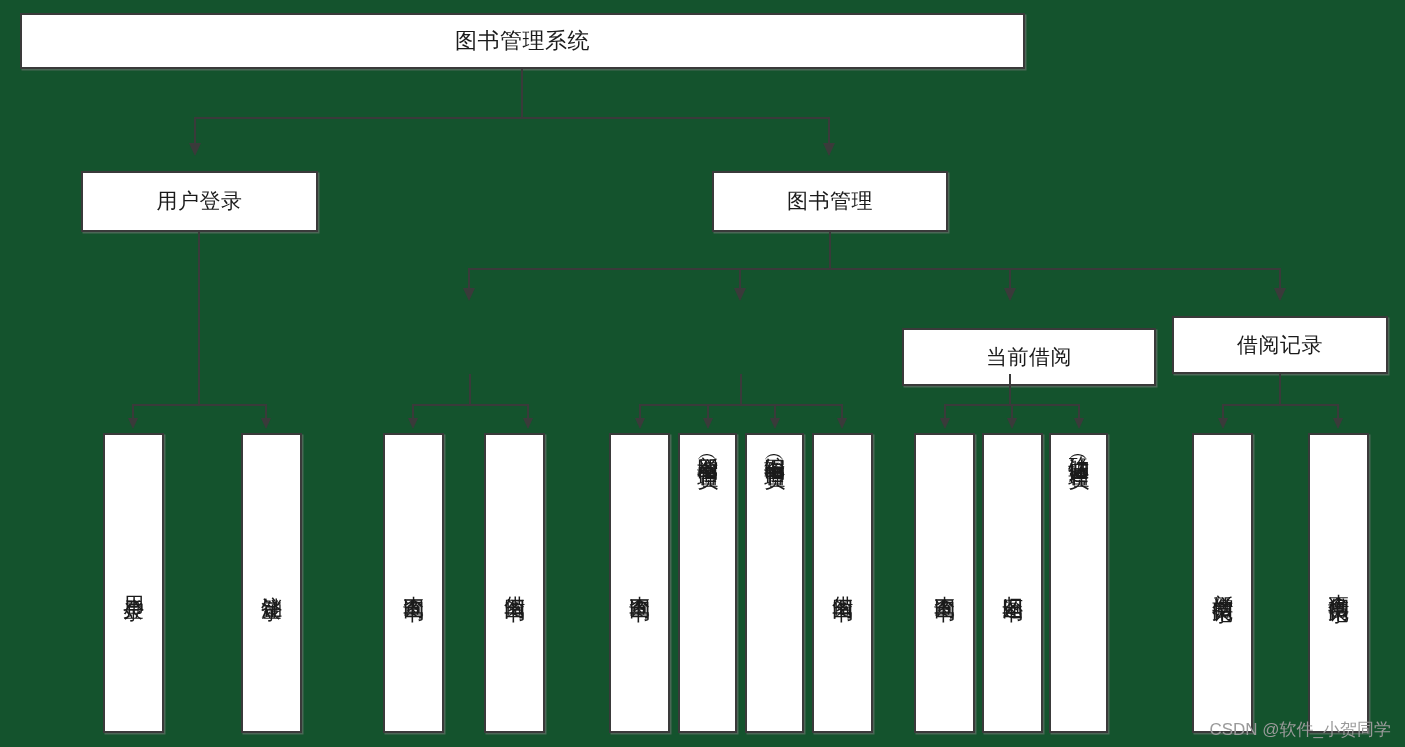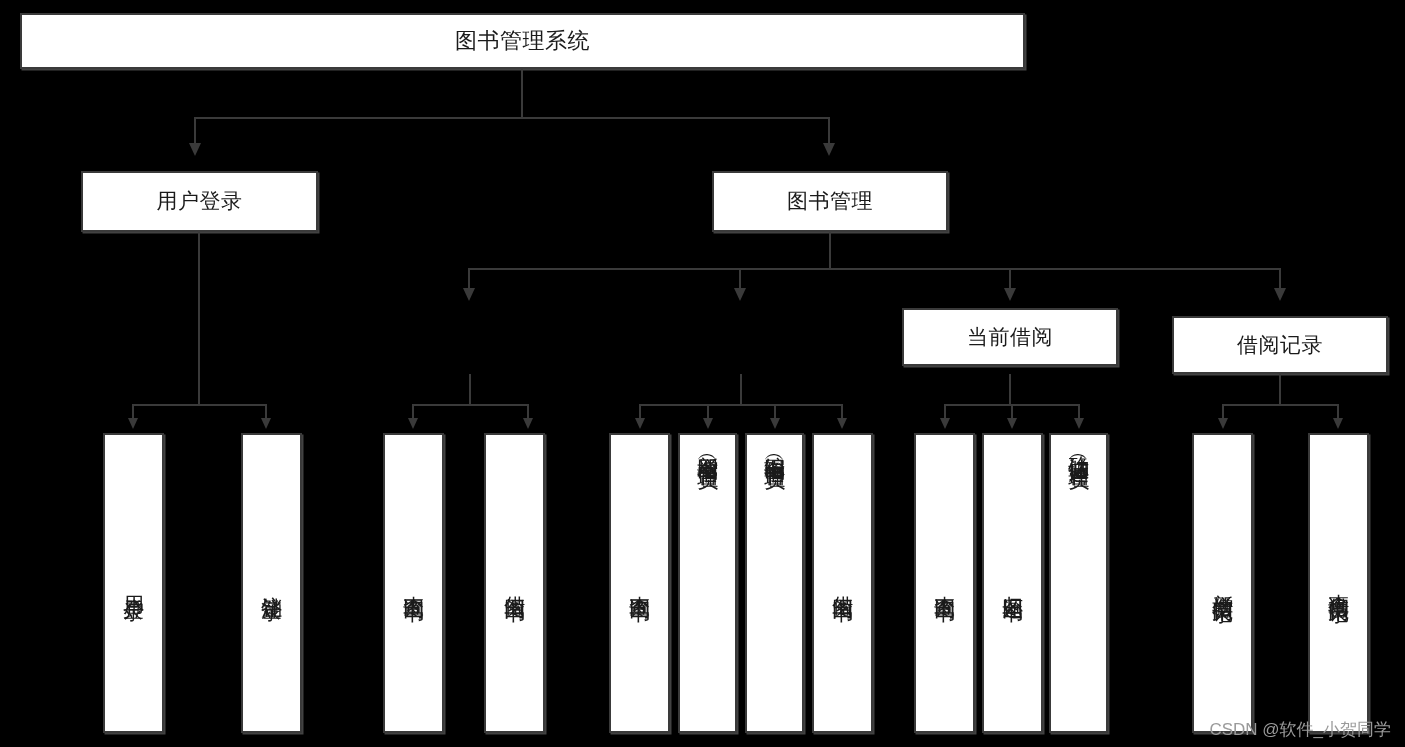--- a/index.html
+++ b/index.html
@@ -8,21 +8,21 @@
     padding: 0;
     background: #ffffff;
   }
   body {
     font-family: "Liberation Sans", "DejaVu Sans", sans-serif;
   }
   #canvas {
     position: relative;
     width: 1405px;
     height: 747px;
-    background: #000000;
+    background: #14532d;
     overflow: hidden;
   }
   
   .node {
     position: absolute;
     box-sizing: border-box;
     background: #ffffff;
     border: 2px solid #3a3a3a;
     box-shadow: 1.5px 1.5px 0 rgba(120,120,120,0.55);
     display: flex;
@@ -123,21 +123,21 @@
   <div class="ln h" style="left:468px; top:268px; width:812px; height:2px;"></div>
   <div class="ln v" style="left:468px; top:268px; width:2px; height:22px;"></div>
   <div class="arrow" style="left:463px; top:288px;"></div>
   <div class="ln v" style="left:739px; top:268px; width:2px; height:22px;"></div>
   <div class="arrow" style="left:734px; top:288px;"></div>
   <div class="ln v" style="left:1009px; top:268px; width:2px; height:22px;"></div>
   <div class="arrow" style="left:1004px; top:288px;"></div>
   <div class="ln v" style="left:1279px; top:268px; width:2px; height:22px;"></div>
   <div class="arrow" style="left:1274px; top:288px;"></div>
 
-  <div class="node h" style="left:902px; top:308px; width:216px; height:58px;text-align:right;">
+  <div class="node h" style="left:902px; top:328px; width:254px; height:58px;text-align:right;">
     <span>当前借阅</span>
   </div>
   <div class="node h" style="left:1172px; top:316px; width:216px; height:58px;">
     <span>借阅记录</span>
   </div>
 
   <div class="ln v" style="left:469px; top:374px; width:2px; height:30px;"></div>
   <div class="ln h" style="left:412px; top:404px; width:116px; height:2px;"></div>
   <div class="ln v" style="left:412px; top:404px; width:2px; height:16px;"></div>
   <div class="arrow sm" style="left:408px; top:418px;"></div>

